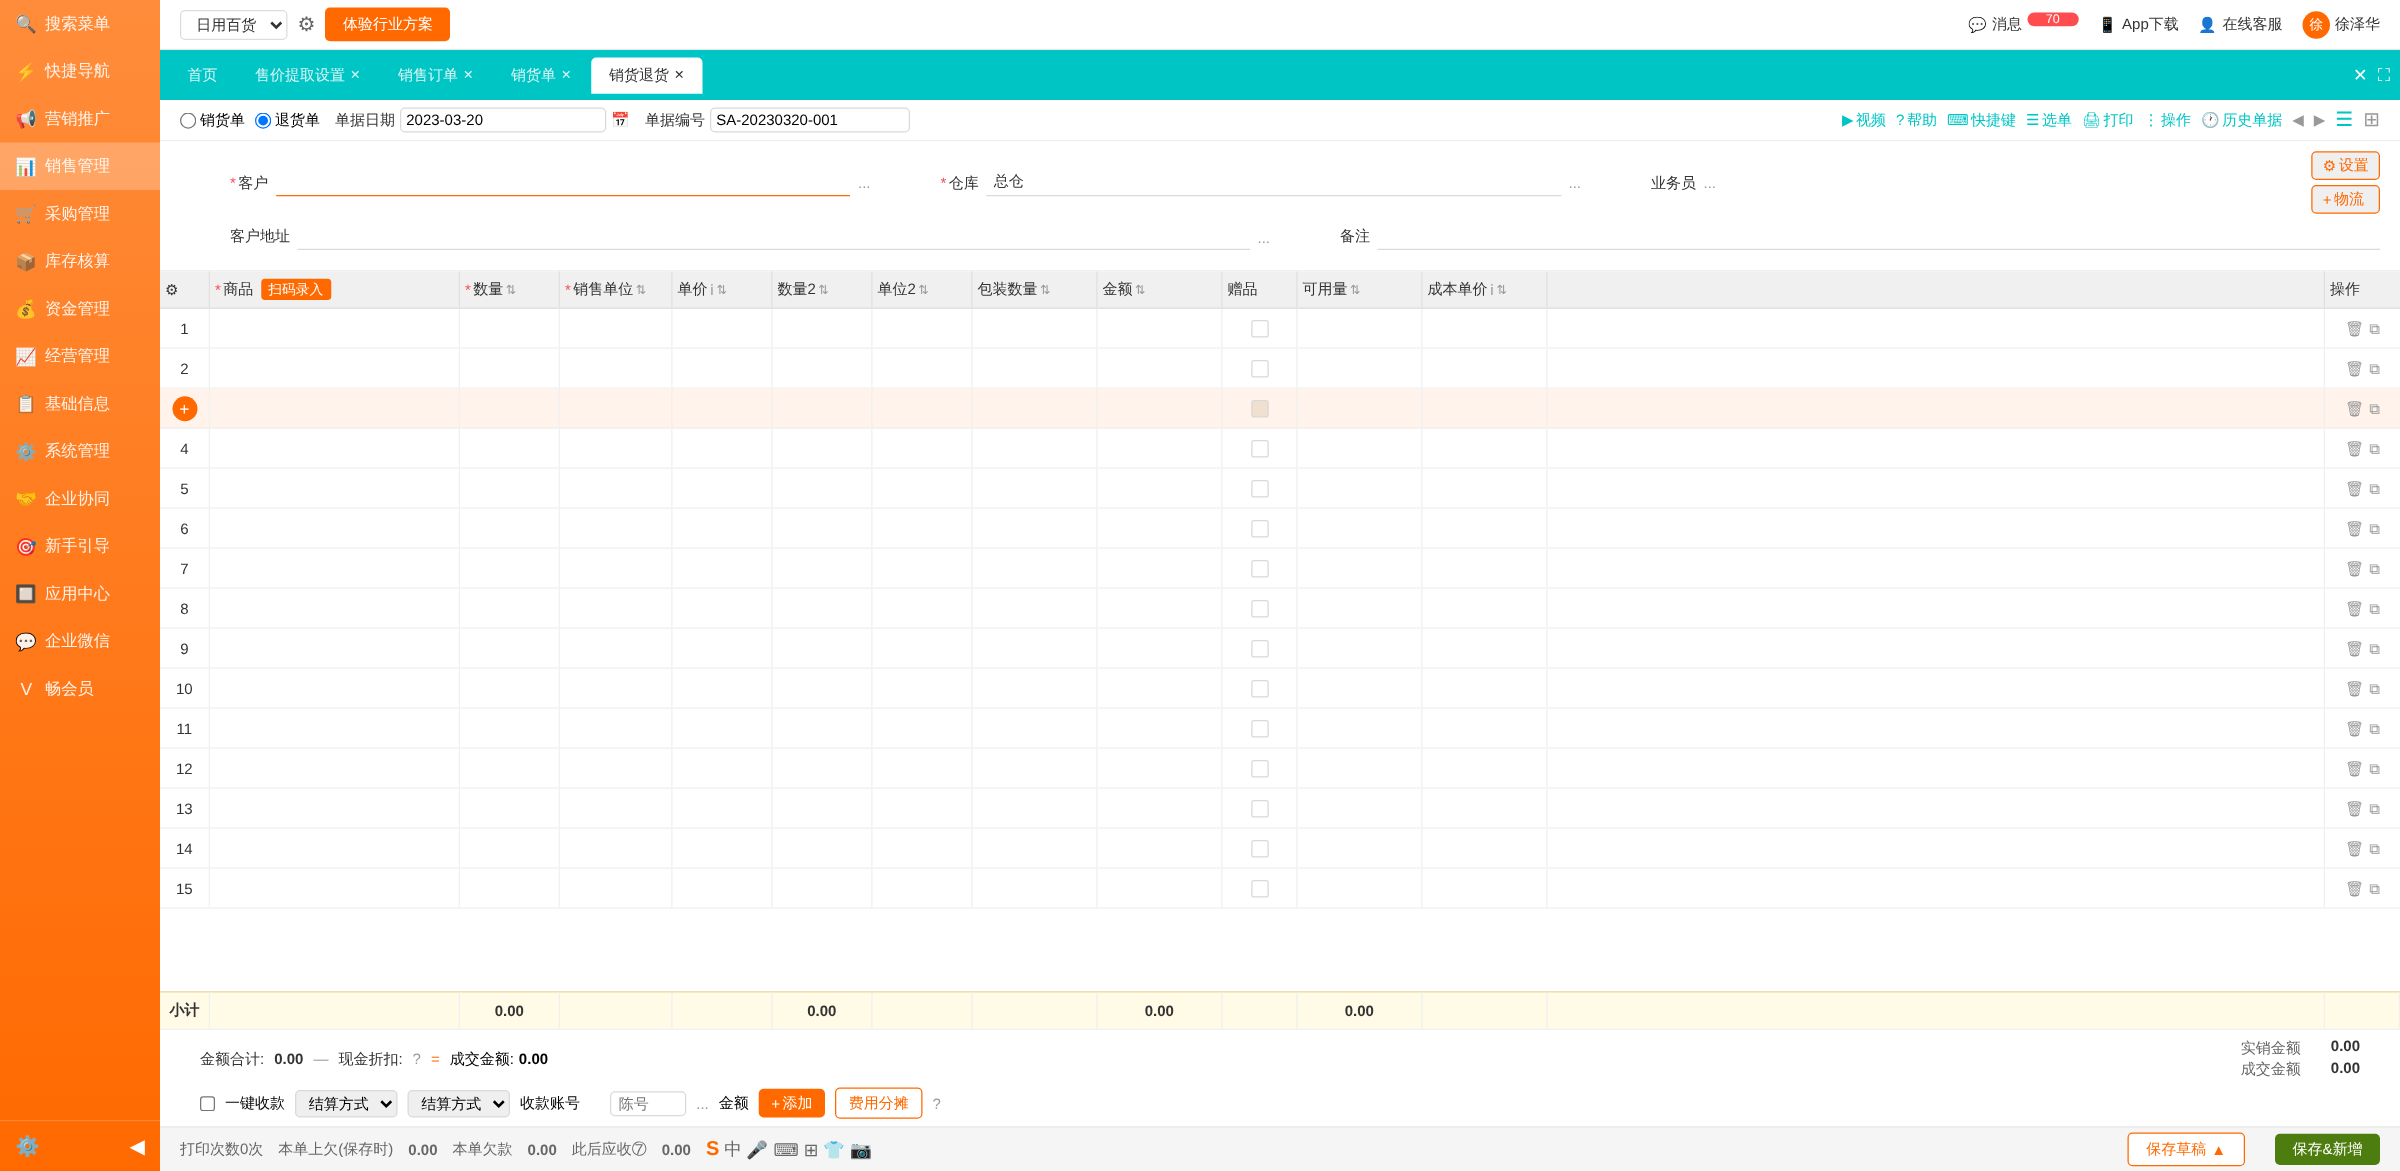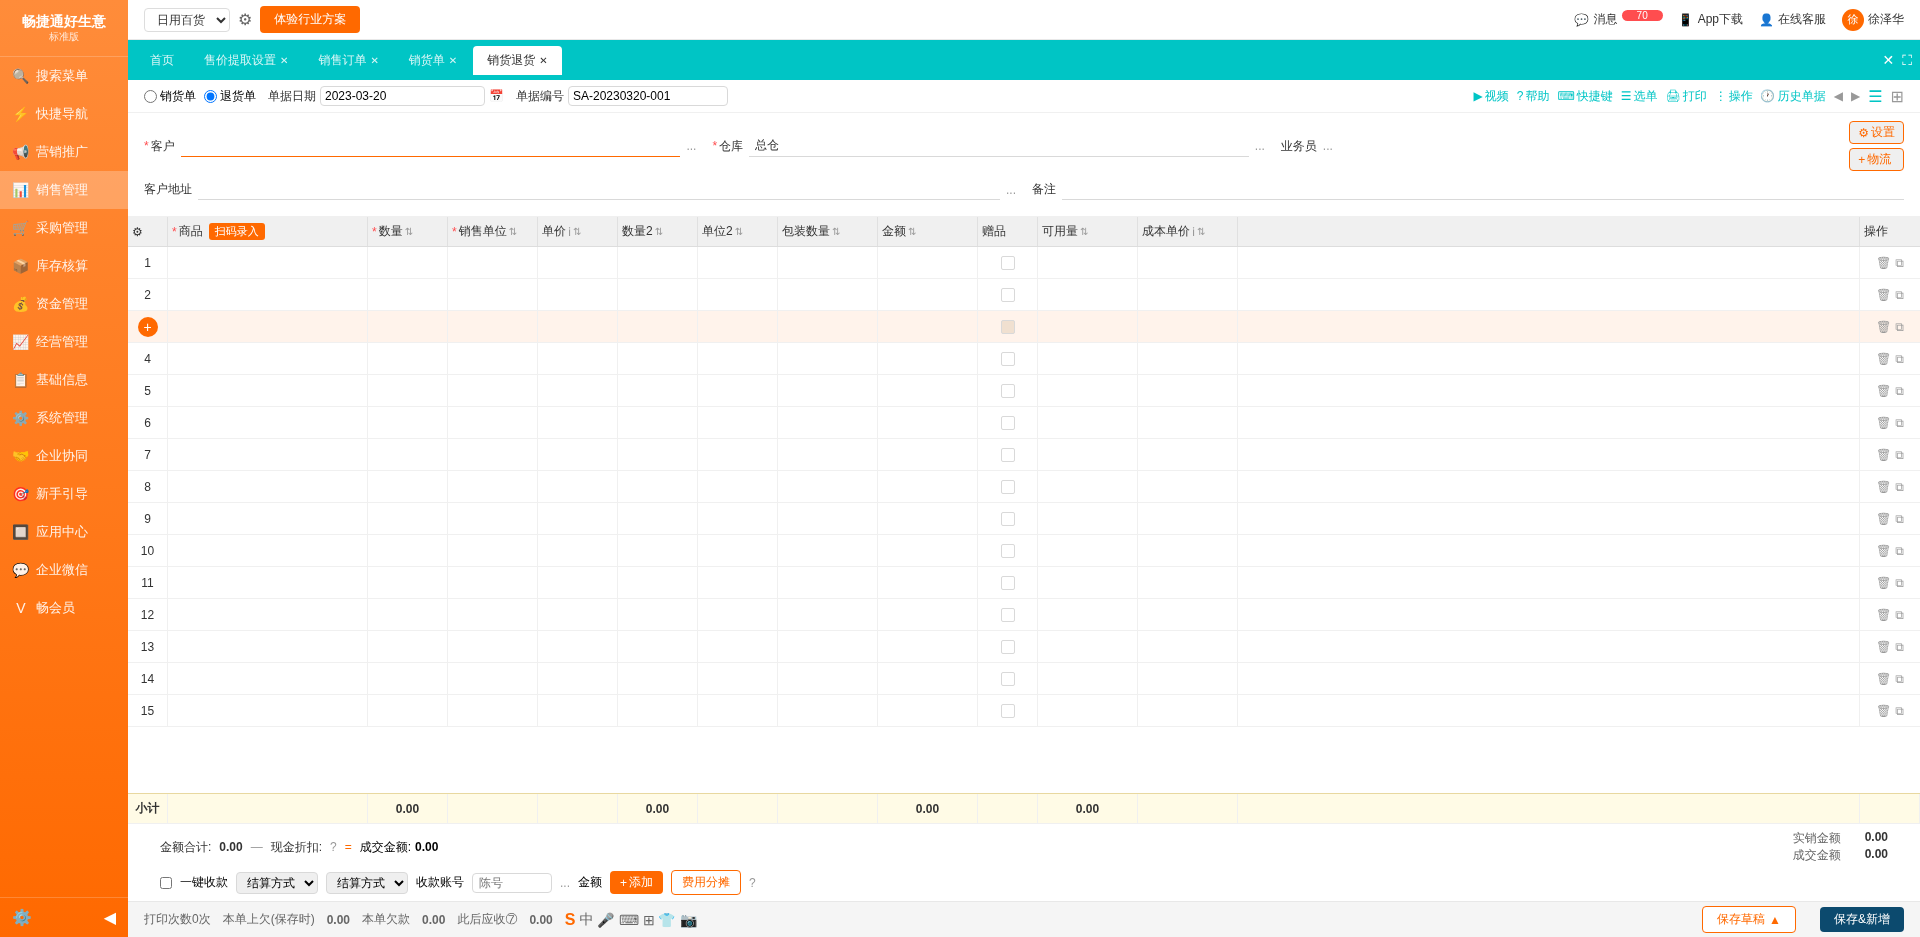--- a/index.html
+++ b/index.html
@@ -49,21 +49,21 @@
     .radio-item { display: flex; align-items: center; gap: 3px; cursor: pointer; }
     .date-field { display: flex; align-items: center; gap: 4px; font-size: 12px; color: #333; }
     .date-input { border: 1px solid #d9d9d9; border-radius: 4px; padding: 2px 4px; font-size: 12px; }
     .toolbar-action-group { display: flex; align-items: center; gap: 8px; font-size: 12px; color: #00c5c5; }
     .toolbar-action-item { display: flex; align-items: center; gap: 2px; cursor: pointer; }
 
     
     .form-area { padding: 8px 16px; border-bottom: 1px solid #f0f0f0; flex-shrink: 0; }
     .form-row { display: flex; align-items: center; gap: 16px; margin-bottom: 8px; }
     .form-field { display: flex; align-items: center; gap: 6px; flex: 1; }
-    .form-label { font-size: 12px; color: #333; white-space: nowrap; }
+    .form-label { font-size: 12px; color: #333; white-space: nowrap; margin-left: 40px; }
     .form-label.required::before { content: '*'; color: #ff4d4f; margin-right: 2px; }
     .form-input { flex: 1; border: none; border-bottom: 1px solid #d9d9d9; padding: 3px 6px; font-size: 12px; outline: none; color: #333; min-width: 120px; }
     .form-dots { color: #999; font-size: 12px; cursor: pointer; }
     .form-right-actions { display: flex; flex-direction: column; gap: 4px; }
     .action-link { font-size: 12px; color: #ff6900; cursor: pointer; border: 1px solid #ff6900; border-radius: 4px; padding: 2px 8px; display: flex; align-items: center; gap: 2px; }
 
     
     .table-section { flex: 1; overflow: hidden; display: flex; flex-direction: column; }
     .table-header-row { display: grid; grid-template-columns: 40px 200px 80px 90px 80px 80px 80px 100px 100px 60px 100px 100px 1fr 60px; background: #f0f0f0; border-bottom: 1px solid #ddd; flex-shrink: 0; }
     .th { padding: 6px 4px; font-size: 12px; color: #333; font-weight: normal; display: flex; align-items: center; gap: 2px; border-right: 1px solid #e0e0e0; white-space: nowrap; overflow: hidden; }
@@ -99,36 +99,32 @@
     .payment-checkbox { width: 12px; height: 12px; }
     .payment-select { border: 1px solid #d9d9d9; border-radius: 4px; padding: 2px 6px; font-size: 12px; }
     .add-btn { background: #ff6900; color: #fff; border: none; border-radius: 4px; padding: 3px 10px; font-size: 12px; cursor: pointer; display: flex; align-items: center; gap: 2px; }
     .fee-btn { background: #fff; color: #ff6900; border: 1px solid #ff6900; border-radius: 4px; padding: 3px 10px; font-size: 12px; cursor: pointer; }
 
     
     .status-bar { background: #f5f5f5; border-top: 1px solid #e8e8e8; padding: 4px 16px; display: flex; align-items: center; justify-content: space-between; font-size: 12px; color: #666; flex-shrink: 0; }
     .status-left { display: flex; align-items: center; gap: 12px; }
     .status-right { display: flex; align-items: center; gap: 24px; }
     .save-draft-btn { background: #fff; color: #ff6900; border: 1px solid #ff6900; border-radius: 4px; padding: 4px 14px; font-size: 12px; cursor: pointer; display: flex; align-items: center; gap: 4px; }
-    .save-new-btn { background: #0c4a6e; color: #fff; border: none; border-radius: 4px; padding: 4px 14px; font-size: 12px; cursor: pointer; }
+    .save-new-btn { background: #4d7c0f; color: #fff; border: none; border-radius: 4px; padding: 4px 14px; font-size: 12px; cursor: pointer; }
 
     
     .bottom-icon-bar { display: flex; align-items: center; gap: 4px; }
     .bottom-icon { font-size: 14px; cursor: pointer; color: #666; }
   </style>
 </head>
 <body>
 
 <div class="app-container">
 
   <div class="sidebar">
-    <div class="sidebar-logo">
-      <div class="sidebar-logo-text">畅捷通好生意</div>
-      <div class="sidebar-logo-sub">标准版</div>
-    </div>
     <div class="sidebar-nav">
       <div class="sidebar-item">
         <span class="sidebar-item-icon">🔍</span>
         <span>搜索菜单</span>
       </div>
       <div class="sidebar-item">
         <span class="sidebar-item-icon">⚡</span>
         <span>快捷导航</span>
       </div>
       <div class="sidebar-item">
@@ -803,21 +799,21 @@
         <div class="payment-row">
           <input type="checkbox" class="payment-checkbox" style="">
           <span>一键收款</span>
           <select class="payment-select">
             <option>结算方式</option>
           </select>
           <select class="payment-select">
             <option>结算方式</option>
           </select>
           <span>收款账号</span>
-          <input type="text" class="payment-select" placeholder="陈号" style="width: 80px;">
+          <input type="text" class="payment-select" placeholder="陈号" style="width: 61px; margin-left: 16px;">
           <span class="form-dots">...</span>
           <span>金额</span>
           <button class="add-btn">
             <span>+</span>
             <span>添加</span>
           </button>
           <button class="fee-btn">费用分摊</button>
           <span style="color:#999;cursor:pointer;">?</span>
         </div>
       </div>

